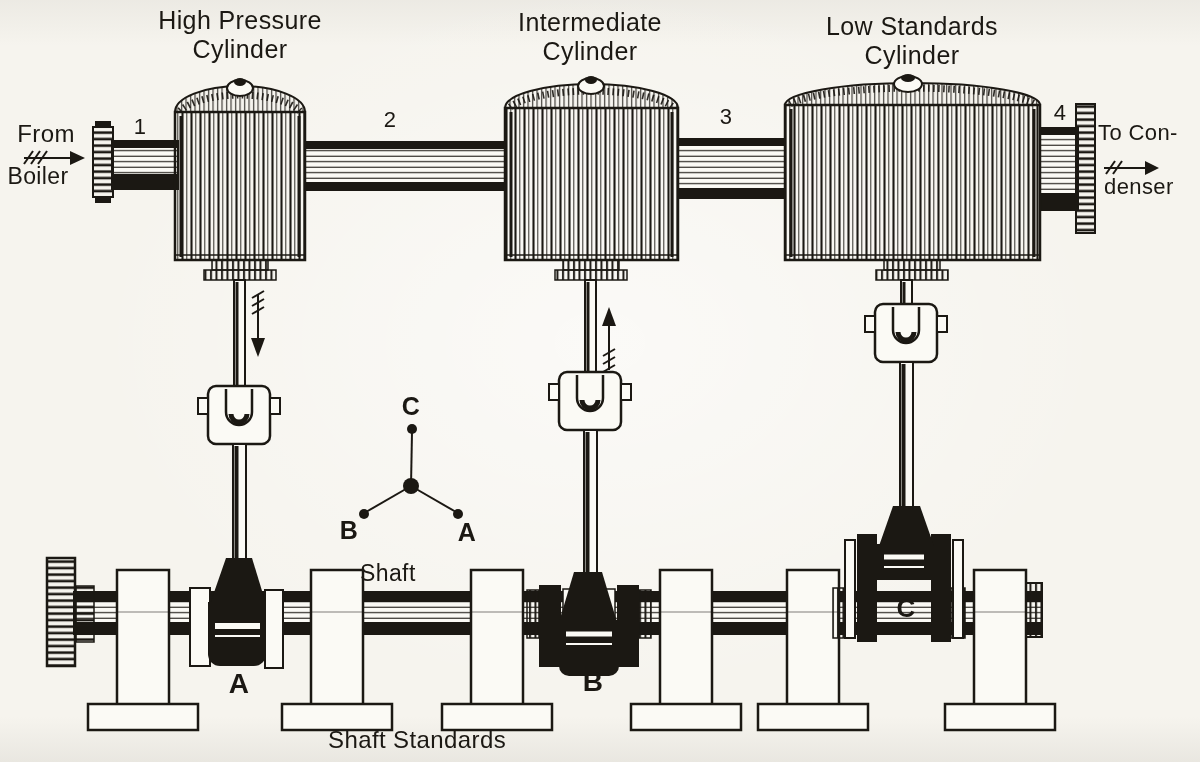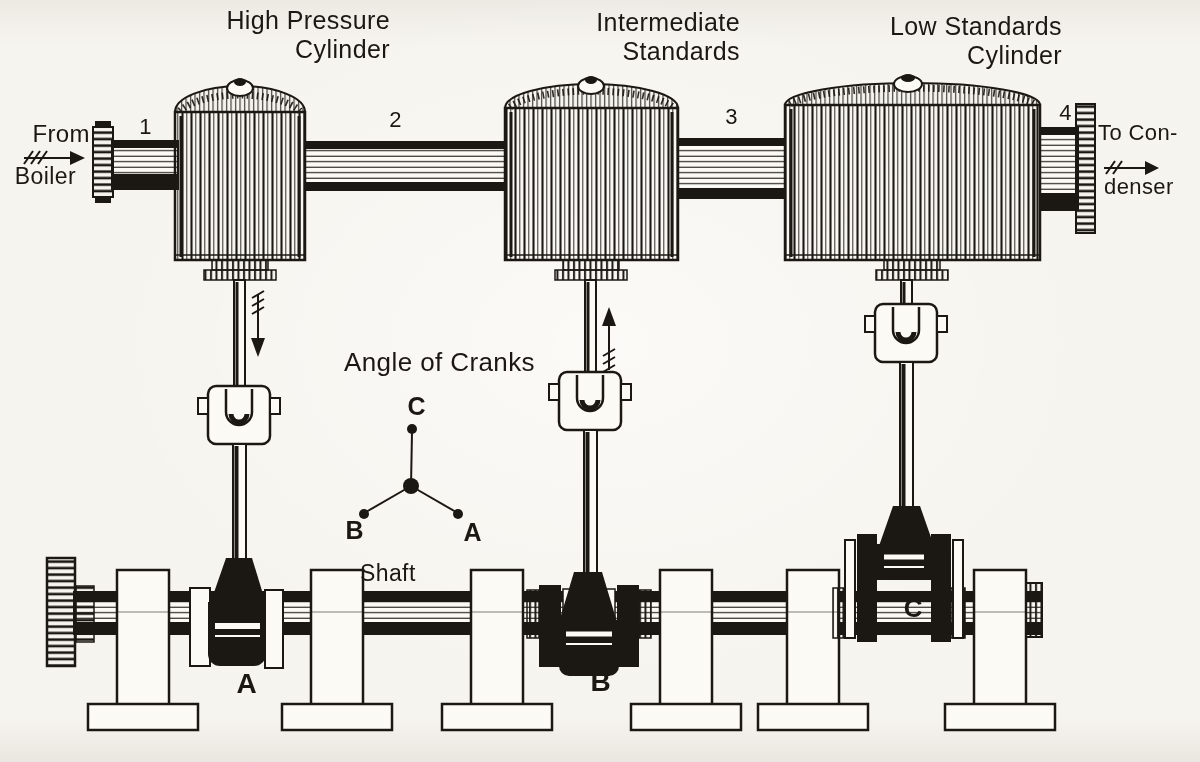--- a/index.html
+++ b/index.html
@@ -3,21 +3,21 @@
 <meta charset="utf-8">
 <style>
   html,body{margin:0;padding:0;background:#e9e7e1;}
   .stage{position:relative;width:1200px;height:762px;overflow:hidden;
          background:var(--paper,#f6f4ee);
          background-image:radial-gradient(ellipse at 50% 45%, rgba(255,255,255,.55) 0%, rgba(255,255,255,0) 60%),
                           linear-gradient(180deg, rgba(120,115,105,.08), rgba(120,115,105,0) 6%, rgba(120,115,105,0) 94%, rgba(120,115,105,.10));
          font-family:"Liberation Sans", sans-serif; color:var(--ink,#1b1813);}
   svg.draw{position:absolute;left:0;top:0;}
   .lbl{position:absolute;white-space:pre-line;line-height:1.14;letter-spacing:.4px;}
-  .c{text-align:right;}
+  .c{text-align:center;}
   .b{font-weight:bold;}
   
   .ln1{stroke:var(--ink,#1b1813);stroke-width:1;fill:none;}
   .ln15{stroke:var(--ink,#1b1813);stroke-width:1.5;fill:none;}
   .ln2{stroke:var(--ink,#1b1813);stroke-width:2;fill:none;}
   .ln3{stroke:var(--ink,#1b1813);stroke-width:3;fill:none;}
   .dk{fill:var(--ink,#1b1813);}
   .wf{fill:#fbfaf5;stroke:var(--ink,#1b1813);stroke-width:2;}
   .wf15{fill:#fbfaf5;stroke:var(--ink,#1b1813);stroke-width:1.5;}
   .wf25{fill:#fbfaf5;stroke:var(--ink,#1b1813);stroke-width:2.5;}
@@ -266,40 +266,40 @@
     <circle class="dk" cx="411" cy="486" r="8"></circle>
     <circle class="dk" cx="412" cy="429" r="5"></circle>
     <circle class="dk" cx="364" cy="514" r="5"></circle>
     <circle class="dk" cx="458" cy="514" r="5"></circle>
   </g>
 </svg>
 
 <div class="lbl c" style="left:90px;top:6px;width:300px;font-size:25px">High Pressure
 Cylinder</div>
 <div class="lbl c" style="left:440px;top:8px;width:300px;font-size:25px">Intermediate
-Standards</div>
+Cylinder</div>
 <div class="lbl c" style="left:762px;top:12px;width:300px;font-size:25px">Low Standards
 Cylinder</div>
 
 <div class="lbl c" style="left:2px;top:120px;width:88px;font-size:24px">From</div>
 <div class="lbl c" style="left:0px;top:163px;width:76px;font-size:23px">Boiler</div>
 
 <div class="lbl" style="left:1098px;top:120px;width:100px;font-size:22px">To Con-</div>
 <div class="lbl" style="left:1104px;top:174px;width:100px;font-size:22px">denser</div>
 
 <div class="lbl c" style="left:128px;top:114px;width:24px;font-size:22px">1</div>
 <div class="lbl c" style="left:378px;top:107px;width:24px;font-size:22px">2</div>
 <div class="lbl c" style="left:714px;top:104px;width:24px;font-size:22px">3</div>
 <div class="lbl c" style="left:1048px;top:100px;width:24px;font-size:22px">4</div>
 
-<div class="lbl c" style="left:285px;top:348px;width:250px;font-size:26px">Angle of Cranks</div>
 <div class="lbl c b" style="left:396px;top:392px;width:30px;font-size:25px">C</div>
 <div class="lbl c b" style="left:334px;top:516px;width:30px;font-size:25px">B</div>
 <div class="lbl c b" style="left:452px;top:518px;width:30px;font-size:25px">A</div>
 
 <div class="lbl" style="left:360px;top:560px;width:90px;font-size:23px">Shaft</div>
 
 <div class="lbl c b" style="left:221px;top:668px;width:36px;font-size:28px">A</div>
 <div class="lbl c b" style="left:575px;top:666px;width:36px;font-size:28px">B</div>
 <div class="lbl c b" style="left:889px;top:594px;width:34px;font-size:26px">C</div>
 
+<div class="lbl" style="left:328px;top:726px;width:240px;font-size:24px">Shaft Standards</div>
 
 </div>
 
 </body></html>

